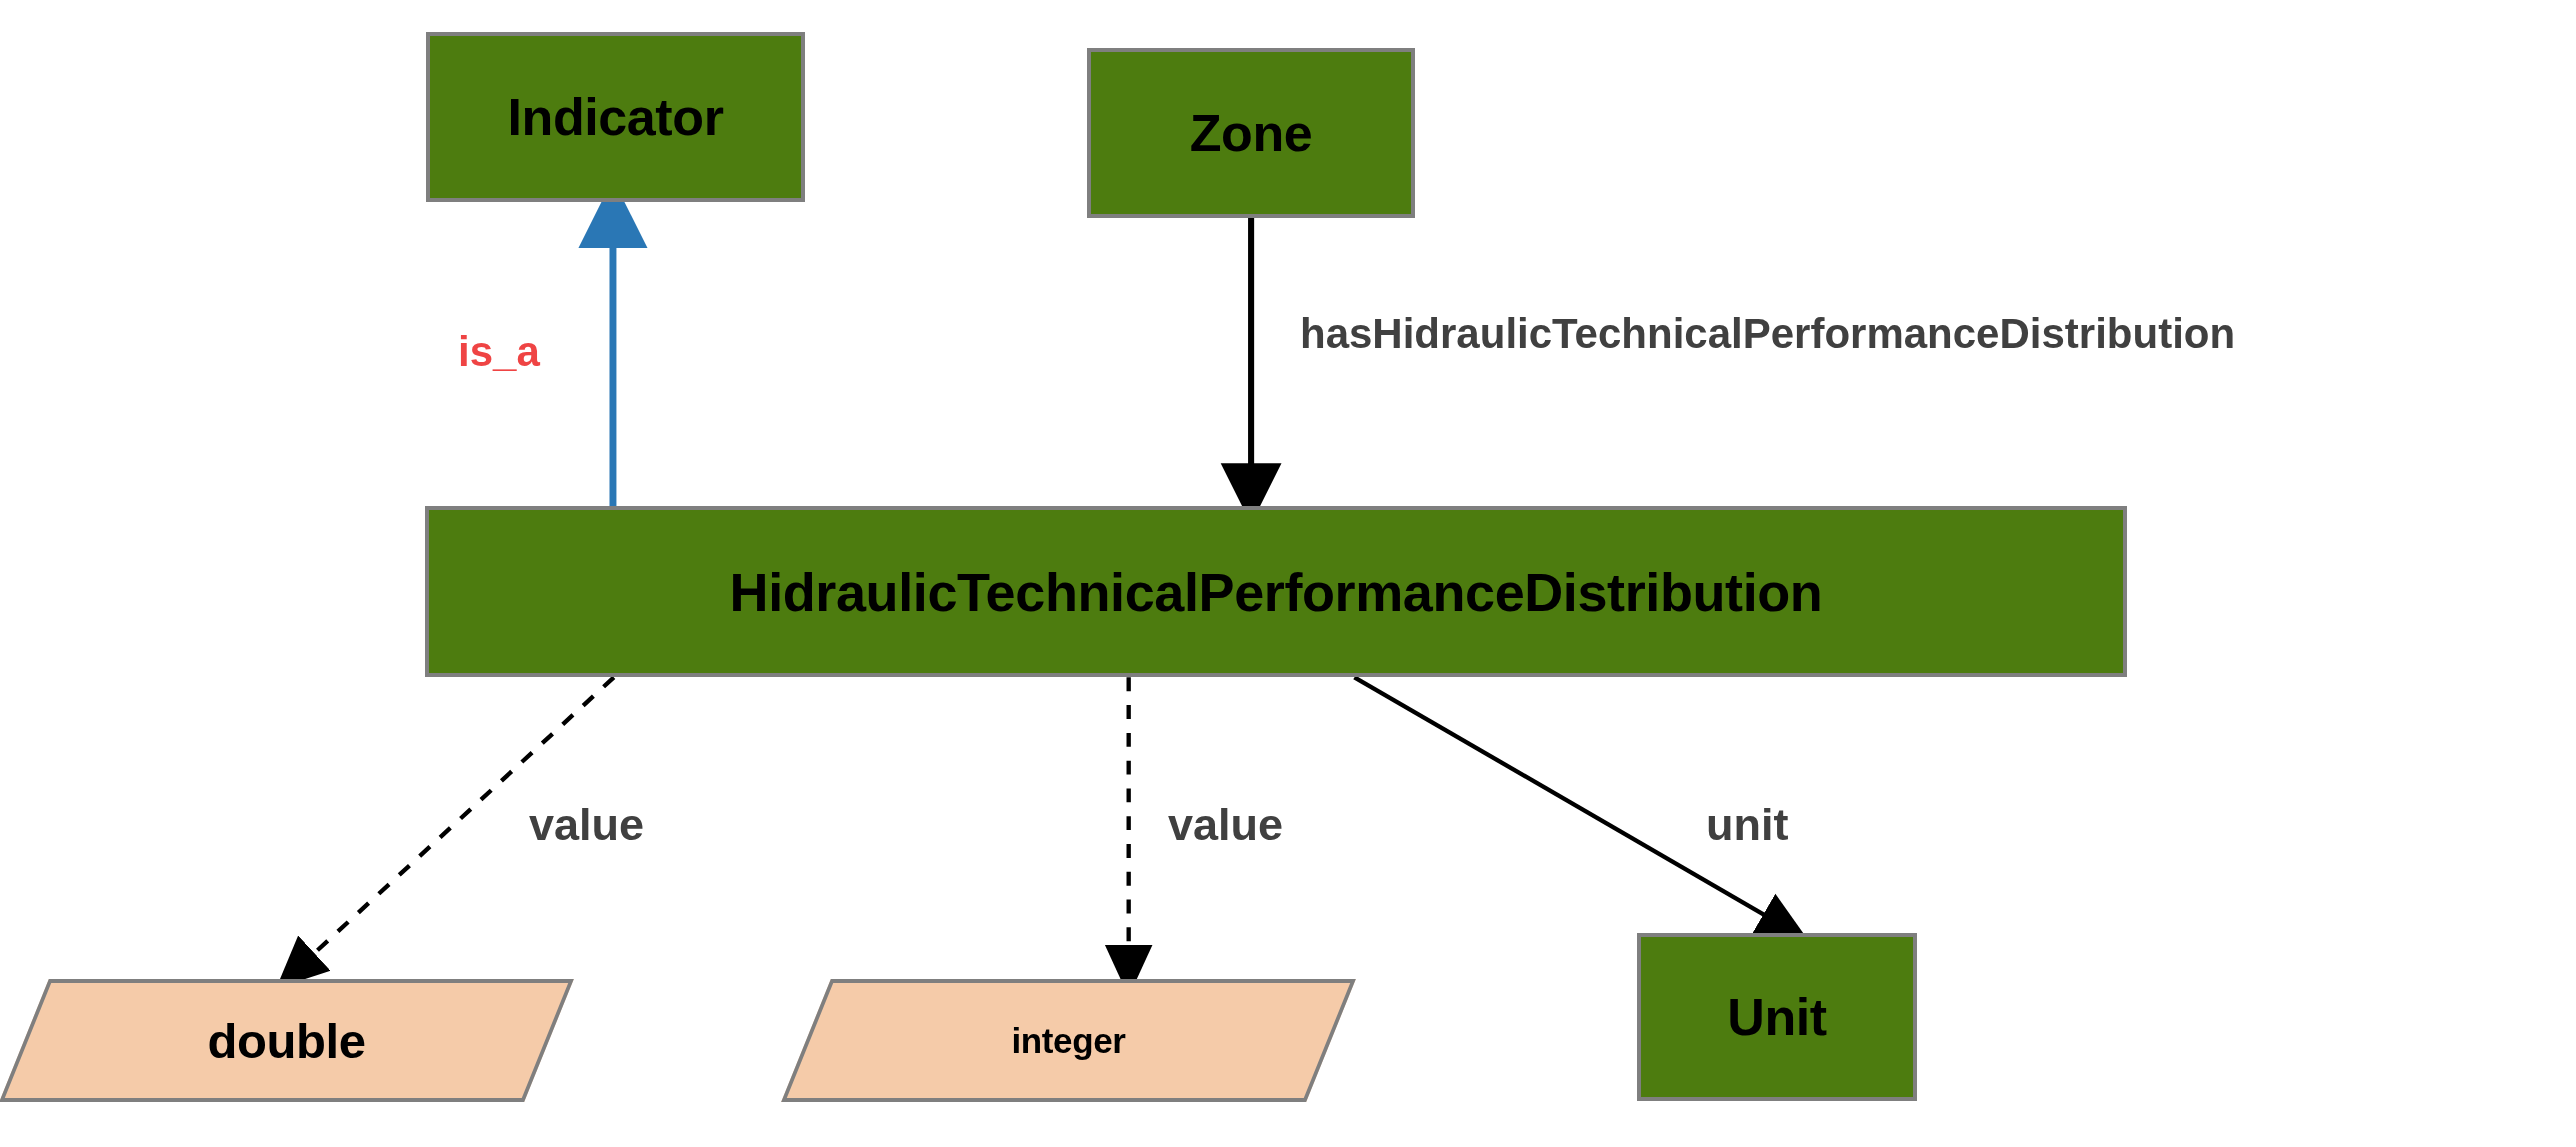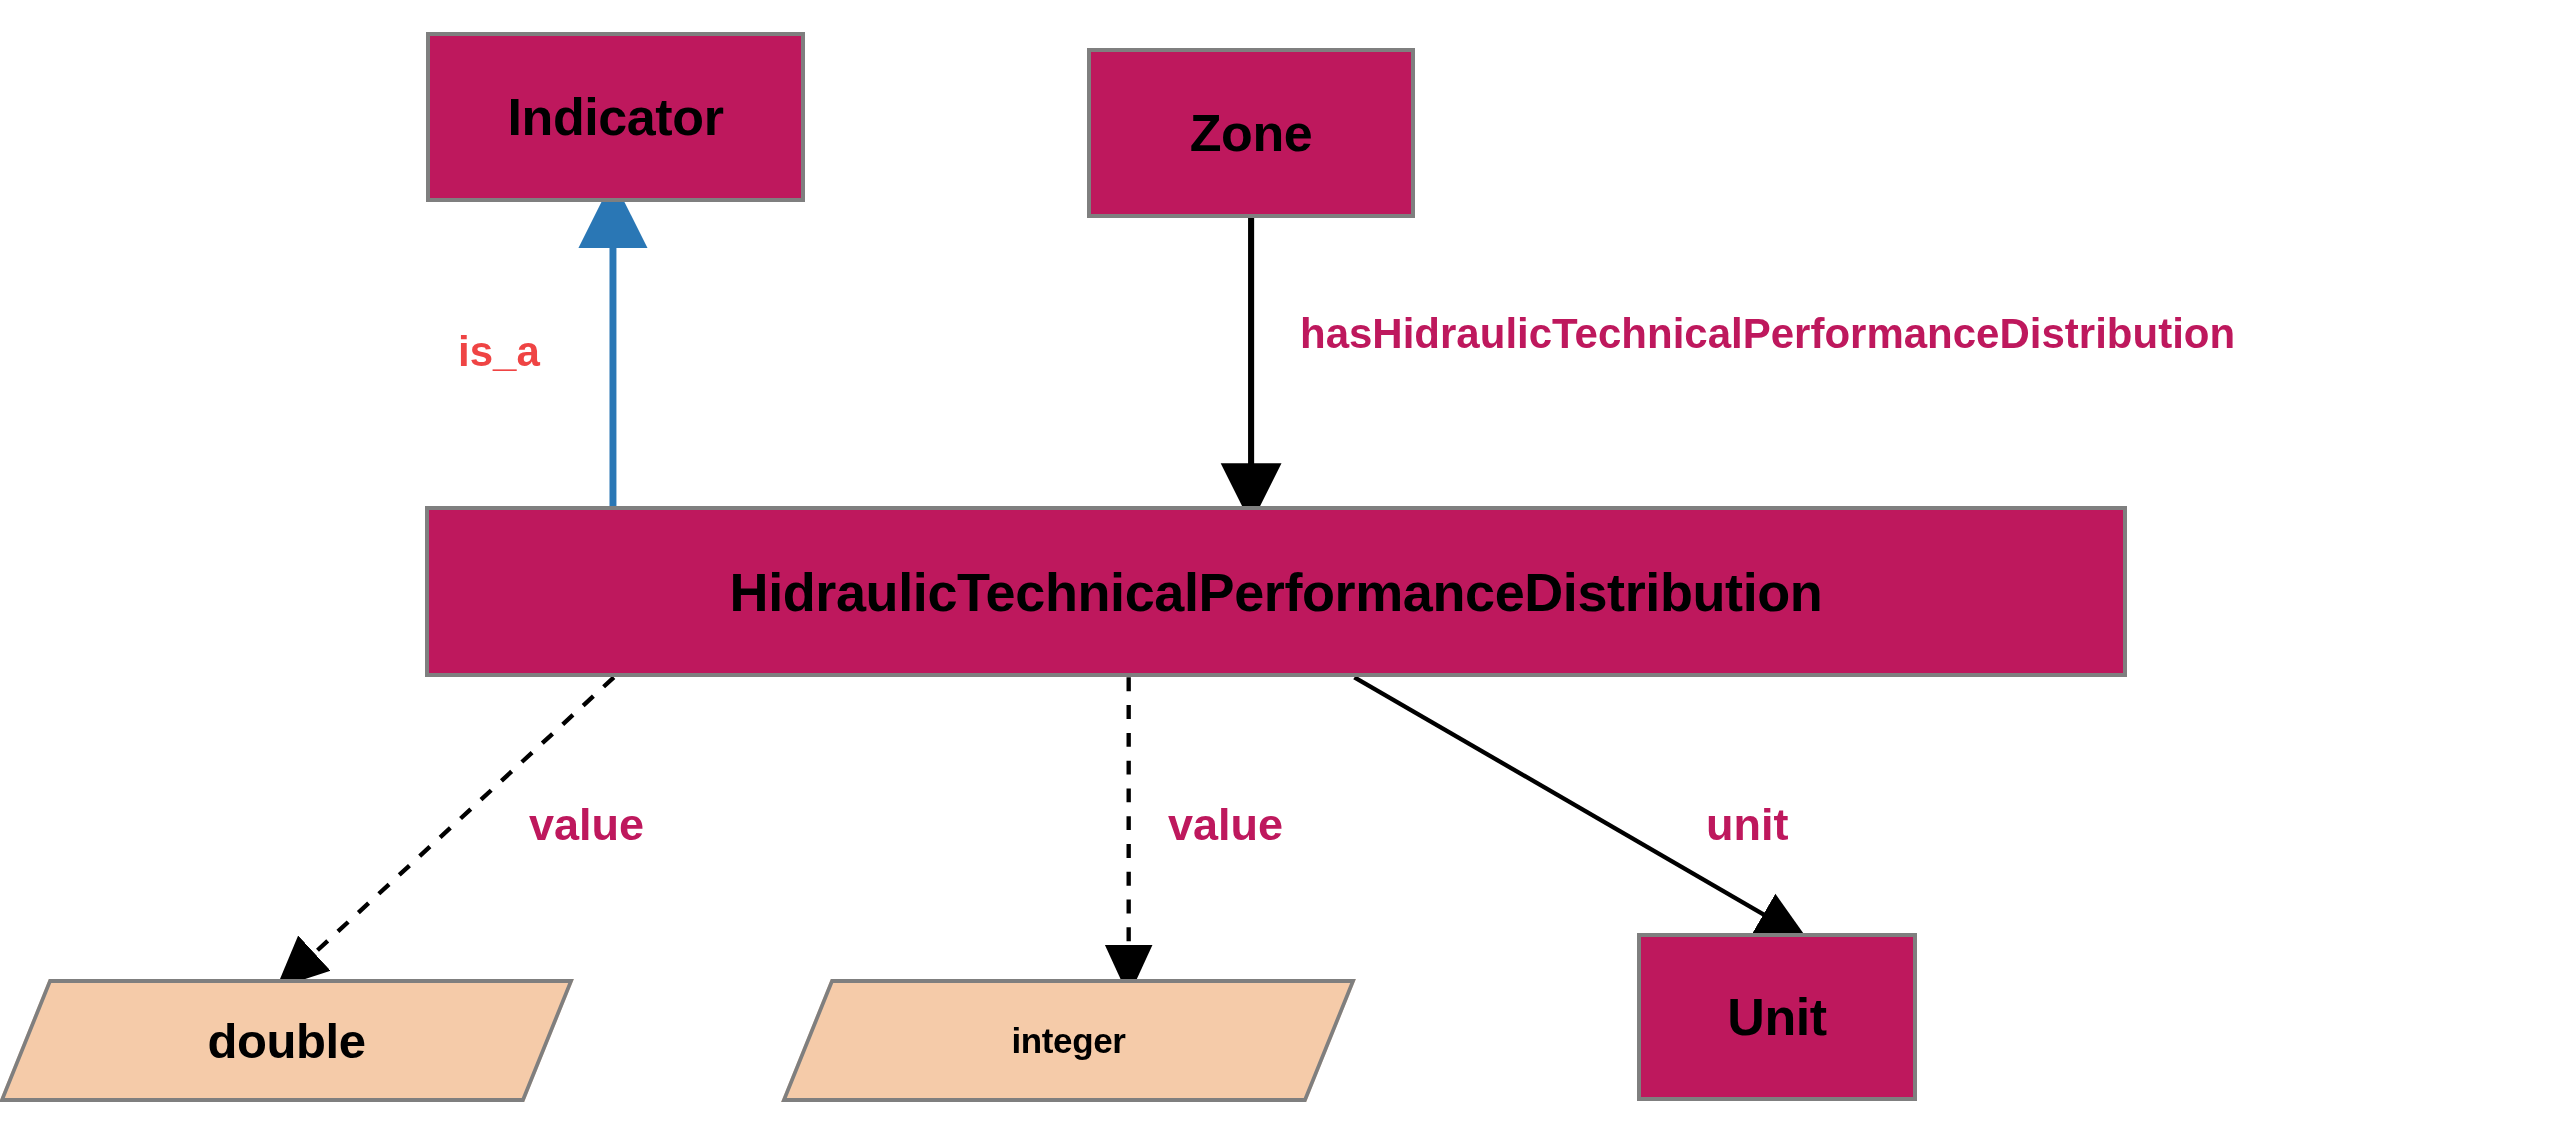--- a/index.html
+++ b/index.html
@@ -31,21 +31,21 @@
     display: flex;
     align-items: center;
     justify-content: center;
     color: #000000;
     font-weight: bold;
     letter-spacing: -0.4px;
     text-align: center;
     z-index: 3;
   }
   .class-box {
-    background: #be185d;
+    background: #4d7c0f;
     border: 4.3px solid #7F7F7F;
   }
   .datatype-shape {
     background: transparent;
     border: none;
     align-items: center;
   }
   .datatype-shape .para-bg {
     position: absolute;
     left: 0; top: 0;
@@ -55,21 +55,21 @@
     box-sizing: border-box;
     transform: skewX(-22deg);
     z-index: 0;
   }
   .datatype-shape .para-label {
     position: relative;
     z-index: 1;
   }
   .edge-label {
     position: absolute;
-    color: #be185d;
+    color: #404040;
     font-weight: bold;
     white-space: nowrap;
     z-index: 4;
   }
   .edge-label.blue {
     color: #ef4444;
   }
   .t-indicator { left: 426px;  top: 32px;   width: 379px;  height: 170px; font-size: 52px; }
   .t-zone      { left: 1087px; top: 48px;   width: 328px;  height: 170px; font-size: 52px; }
   .t-main      { left: 425px;  top: 506px;  width: 1702px; height: 171px; font-size: 54px; }

